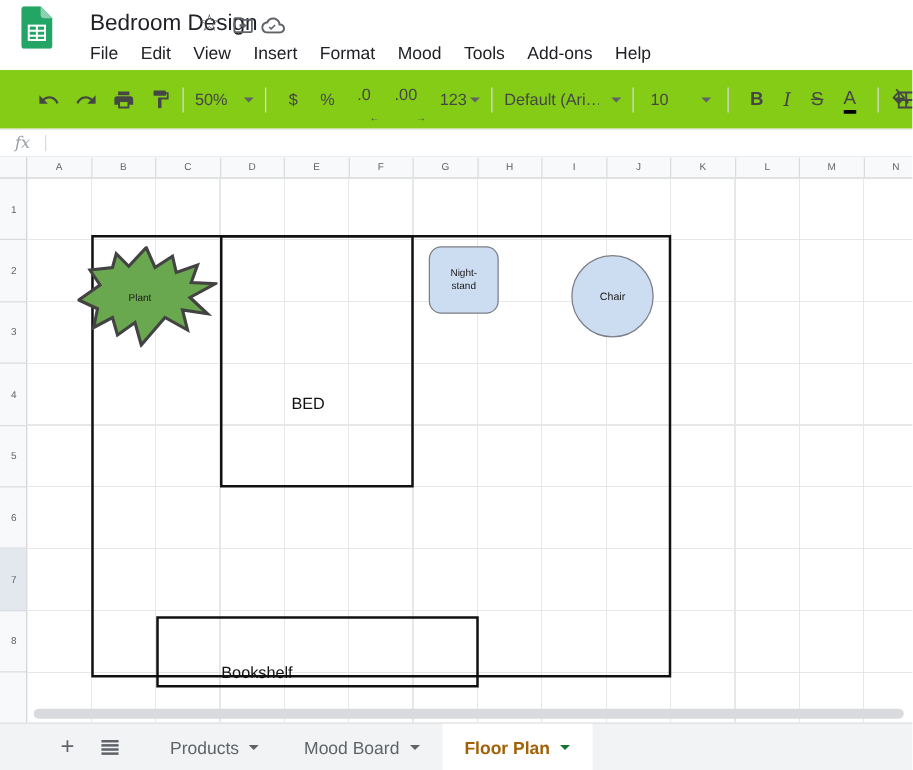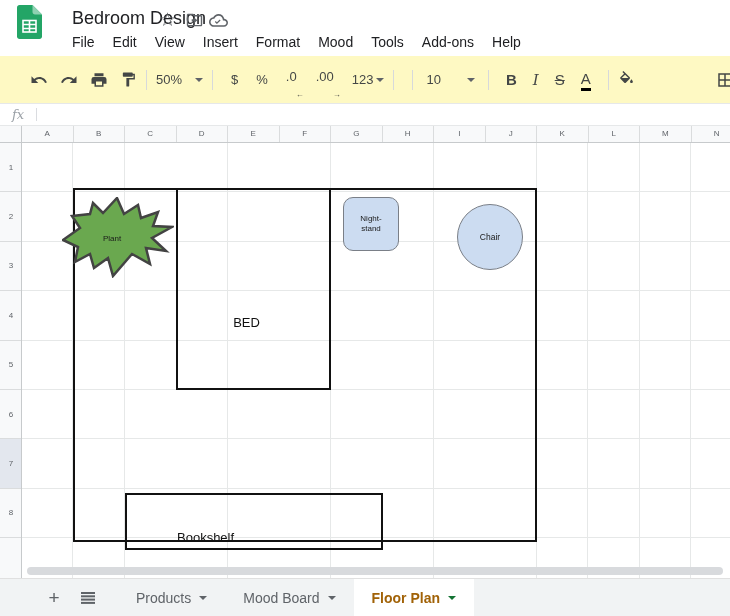--- a/index.html
+++ b/index.html
@@ -12,21 +12,21 @@
   #sheets-logo { position:absolute; left:17px; top:5px; }
   #doc-title { position:absolute; left:72px; top:8px; font-size:18px; color:#202124; }
   #star { position:absolute; left:159px; top:9px; font-size:19px; color:#5f6368; line-height:22px;}
   #folder-icon { position:absolute; left:186px; top:13px; }
   #cloud-icon { position:absolute; left:209px; top:13px; }
   #menurow { position:absolute; left:63px; top:32px; height:20px; display:flex; align-items:center; }
   .menu-item { font-size:14px; color:#202124; padding:0 9px; cursor:default; }
   #last-edit { margin-left:12px; font-size:13px; color:#5f6368; text-decoration:underline; white-space:nowrap; }
 
   
-  #toolbar { position:absolute; top:56px; left:0; width:730px; height:47px; background:#fef9c3;
+  #toolbar { position:absolute; top:56px; left:0; width:730px; height:47px; background:#84cc16;
     display:flex; align-items:center; padding-left:30px; overflow:hidden; }
   .tbtn { display:flex; align-items:center; justify-content:center; height:26px; }
   .tdiv { width:1px; height:20px; background:#d7d9db; margin:0 9px; flex:none; }
   .ttext { font-size:13px; color:#444746; }
   .caret { width:0; height:0; border-left:4px solid transparent; border-right:4px solid transparent;
     border-top:4px solid #5f6368; display:inline-block; }
   .caret.green { border-top-color:#137333; }
   .decwrap { position:relative; display:inline-block; }
   .decwrap .arr { position:absolute; font-size:8px; color:#444746; bottom:-6px; right:-7px; }
   .fmt-letter { font-size:15px; color:#444746; }
@@ -162,20 +162,24 @@
       <span class="ttext">.0</span><span class="arr">←</span>
     </span>
     <span class="tbtn decwrap" style="margin:0 10px;">
       <span class="ttext">.00</span><span class="arr">→</span>
     </span>
     <span class="tbtn" style="margin-left:8px; gap:3px;">
       <span class="ttext">123</span>
         <span class="caret"></span>
     </span>
     <span class="tdiv"></span>
+    <span class="tbtn" style="gap:10px;">
+      <span class="ttext" style="width:76px; overflow:hidden; white-space:nowrap;">Default (Ari…</span>
+      <span class="caret"></span>
+    </span>
     <span class="tdiv"></span>
     <span class="tbtn" style="gap:26px; margin:0 4px;">
       <span class="ttext">10</span>
         <span class="caret"></span>
     </span>
     <span class="tdiv"></span>
     <span class="tbtn fmt-letter" style="font-weight:700; margin:0 8px;">B</span>
     <span class="tbtn fmt-letter" style="font-family:'DejaVu Serif',serif; font-style:italic; margin:0 8px;">I</span>
     <span class="tbtn fmt-letter" style="text-decoration:line-through; margin:0 8px;">S</span>
     <span class="tbtn fmt-letter" style="border-bottom:3px solid #000; height:22px; margin:0 8px;">A</span>

